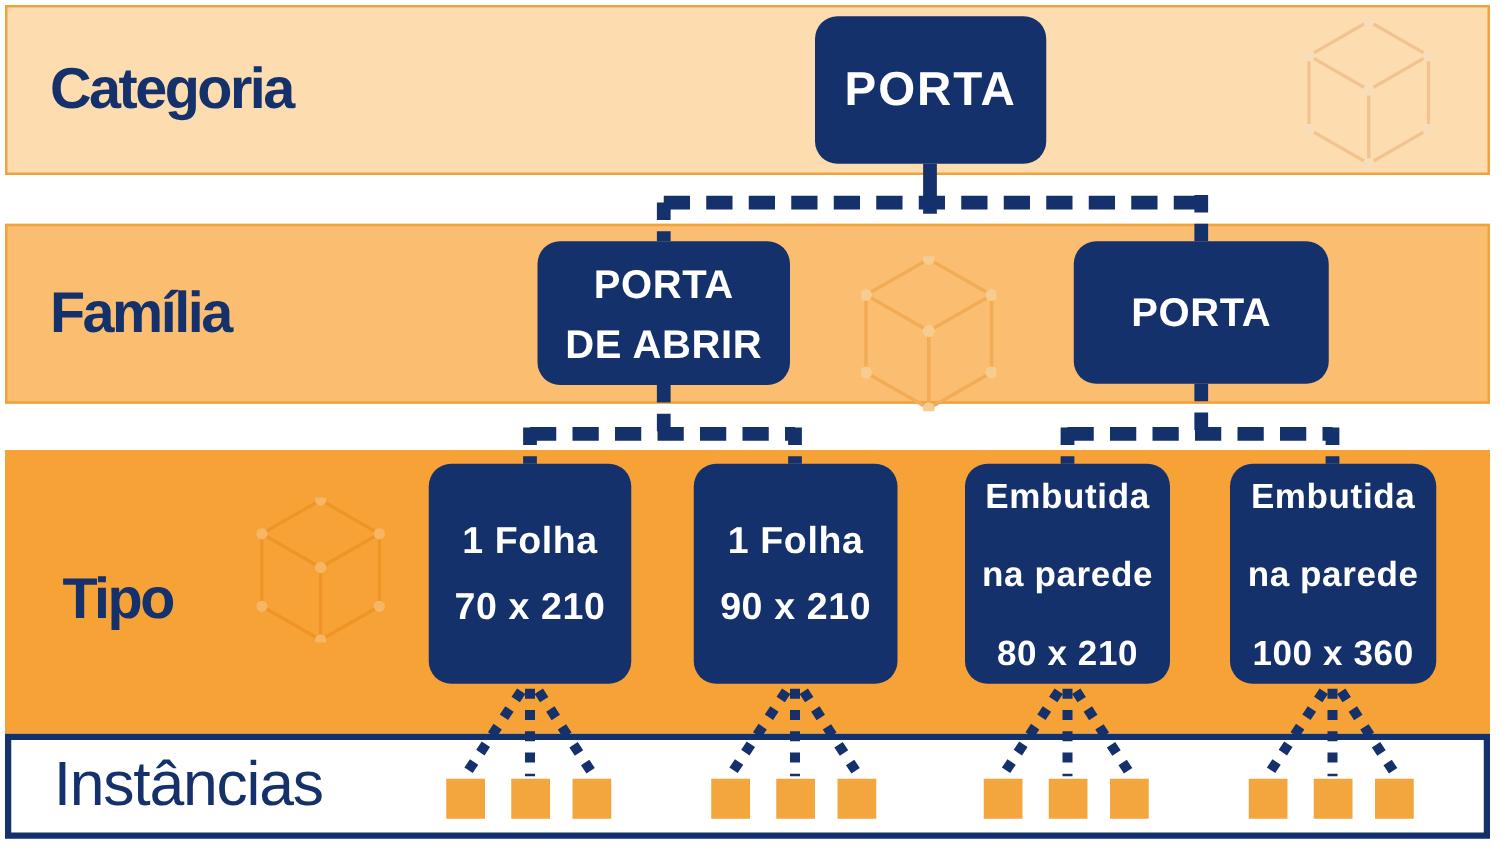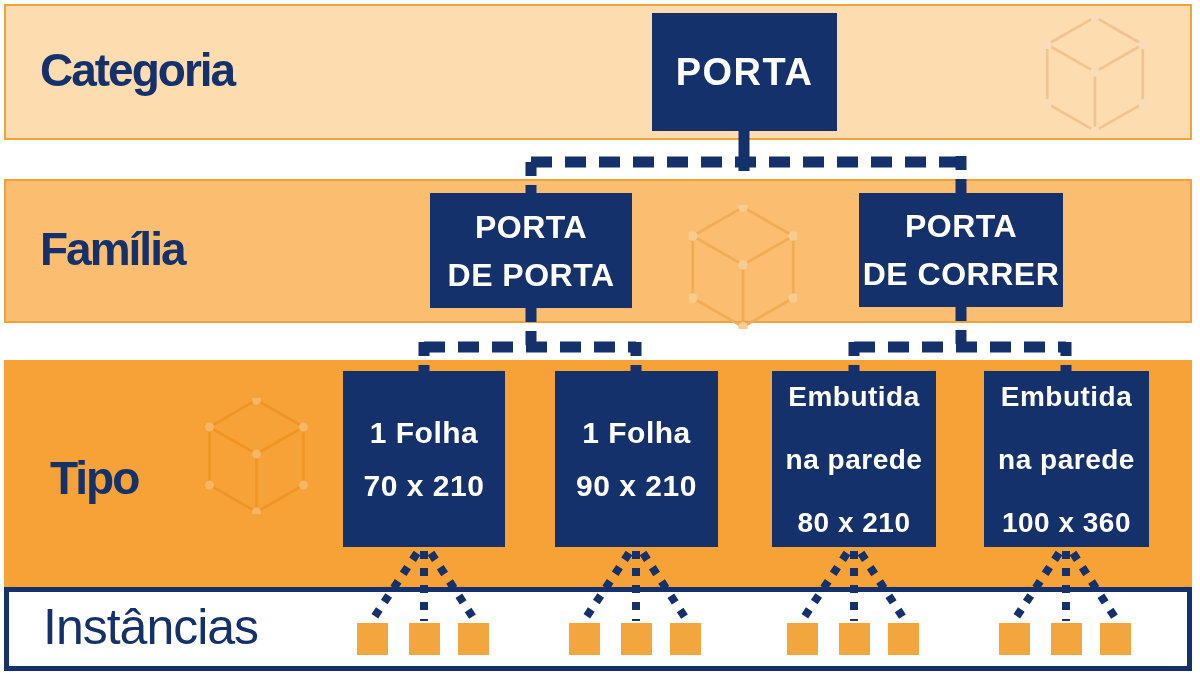--- a/index.html
+++ b/index.html
@@ -15,21 +15,21 @@
   .band-label{
     position:absolute;left:34px;top:50%;transform:translateY(-53%);
     color:var(--navy);font-weight:bold;font-size:46px;letter-spacing:-2px;white-space:nowrap;
   }
   #band-tipo .band-label{left:46px;}
   #band-instancias .band-label{font-size:50px;font-weight:normal;letter-spacing:-1px;top:50%;}
   .cube{position:absolute;}
   .node{
     position:absolute;background:var(--navy);color:var(--box_text);
     display:flex;flex-direction:column;align-items:center;justify-content:center;
-    font-weight:bold;z-index:3;
+    font-weight:bold;z-index:3;border-radius:18px;
   }
   #node-category{left:652px;top:13px;width:185px;height:118px;font-size:38px;letter-spacing:1.5px;}
   .family-node{font-size:32px;line-height:48px;letter-spacing:0.5px;}
   #node-family-0{left:430px;top:193px;width:202px;height:115px;}
   #node-family-1{left:859px;top:193px;width:204px;height:114px;}
   .type-node{letter-spacing:0.5px;}
   .type-2line{font-size:30px;line-height:53px;}
   .type-3line{font-size:28px;line-height:45px;gap:18px;}
   #node-type-0{left:343px;top:371px;width:162px;height:176px;}
   #node-type-1{left:555px;top:371px;width:163px;height:176px;}
@@ -161,25 +161,24 @@
       <rect class="inst" x="1100" y="623" width="31" height="32"></rect>
     </g>
   </svg>
 
   <div class="node" id="node-category">
     <span>PORTA</span>
   </div>
 
   <div class="node family-node" id="node-family-0">
     <span>PORTA</span>
-    <span>DE PORTA</span>
+    <span>DE ABRIR</span>
   </div>
   <div class="node family-node" id="node-family-1">
     <span>PORTA</span>
-    <span>DE CORRER</span>
   </div>
 
   <div class="node type-node type-2line" id="node-type-0">
     <span>1 Folha</span>
     <span>70 x 210</span>
   </div>
   <div class="node type-node type-2line" id="node-type-1">
     <span>1 Folha</span>
     <span>90 x 210</span>
   </div>

